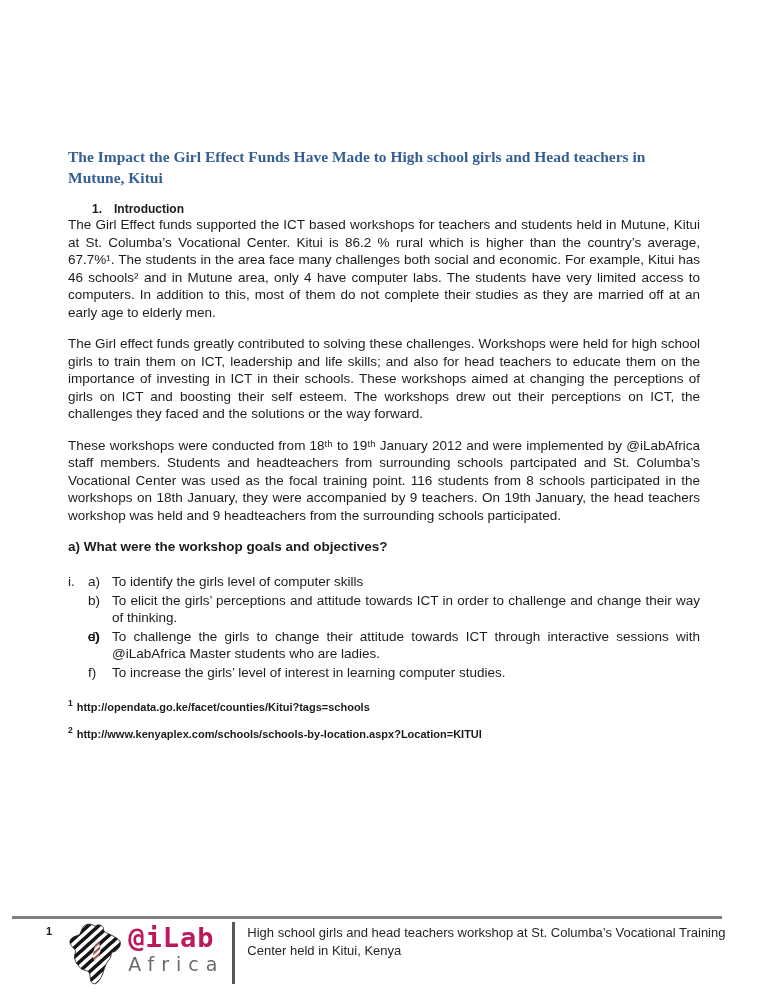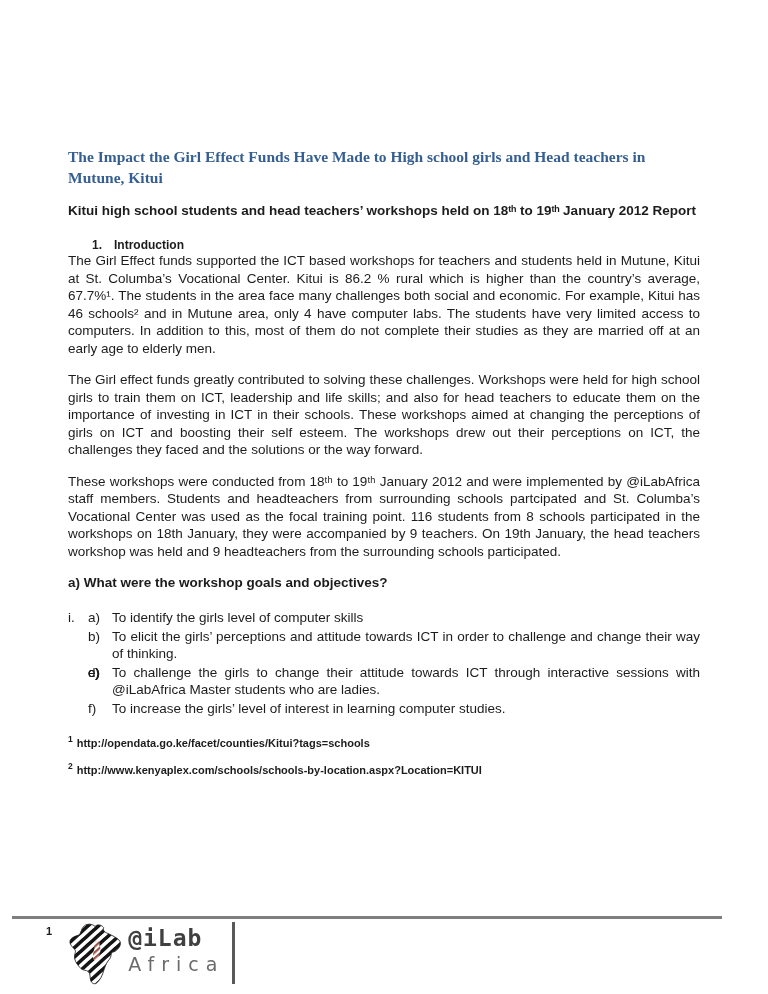--- a/index.html
+++ b/index.html
@@ -102,24 +102,24 @@
     font-weight: bold;
     margin-top: 3px;
     margin-right: 16px;
   }
   .logo-block { display: flex; align-items: flex-start; }
   .logo-map { margin-right: 6px; }
   .logo-text { display: flex; flex-direction: column; margin-top: 4px; }
   .logo-brand {
     font-family: "DejaVu Sans Mono", monospace;
     font-weight: bold;
-    font-size: 23px;
+    font-size: 27px;
     line-height: 24px;
     letter-spacing: 1px;
-    color: #404040;
+    color: #be185d;
   }
   .logo-region {
     font-family: "DejaVu Sans", sans-serif;
     font-size: 19px;
     line-height: 24px;
     letter-spacing: 7px;
     color: #6B6B6B;
     margin-top: 2px;
   }
   .footer-divider {
@@ -138,21 +138,20 @@
   }
 </style>
 </head>
 <body>
 
 <div class="page">
   <div class="content">
 
     <h1 class="doc-title">The Impact the Girl Effect Funds Have Made to High school girls and Head teachers in Mutune, Kitui</h1>
 
-    <p class="subtitle">Kitui high school students and head teachers’ workshops held on 18ᵗʰ to 19ᵗʰ January 2012 Report</p>
 
     <div class="section-heading">
       <span class="num">1.</span><span>Introduction</span>
     </div>
 
     <p class="para">The Girl Effect funds supported the ICT based workshops for teachers and students held in Mutune, Kitui at St. Columba’s Vocational Center. Kitui is 86.2 % rural which is higher than the country’s average, 67.7%¹. The students in the area face many challenges both social and economic. For example, Kitui has 46 schools² and in Mutune area, only 4 have computer labs. The students have very limited access to computers. In addition to this, most of them do not complete their studies as they are married off at an early age to elderly men.</p>
     <p class="para">The Girl effect funds greatly contributed to solving these challenges. Workshops were held for high school girls to train them on ICT, leadership and life skills; and also for head teachers to educate them on the importance of investing in ICT in their schools. These workshops aimed at changing the perceptions of girls on ICT and boosting their self esteem. The workshops drew out their perceptions on ICT, the challenges they faced and the solutions or the way forward.</p>
     <p class="para">These workshops were conducted from 18ᵗʰ to 19ᵗʰ January 2012 and were implemented by @iLabAfrica staff members. Students and headteachers from surrounding schools partcipated and St. Columba’s Vocational Center was used as the focal training point. 116 students from 8 schools participated in the workshops on 18th January, they were accompanied by 9 teachers. On 19th January, the head teachers workshop was held and 9 headteachers from the surrounding schools participated.</p>
 
     <div class="question-heading">a) What were the workshop goals and objectives?</div>
@@ -216,14 +215,15 @@
         </svg>
       </span>
       <span class="logo-text">
         <span class="logo-brand">@iLab</span>
         <span class="logo-region">Africa</span>
       </span>
     </div>
 
     <div class="footer-divider"></div>
 
+    <div class="footer-caption">High school girls and head teachers workshop at St. Columba’s Vocational Training Center held in Kitui, Kenya</div>
   </div>
 </div>
 
 </body></html>

